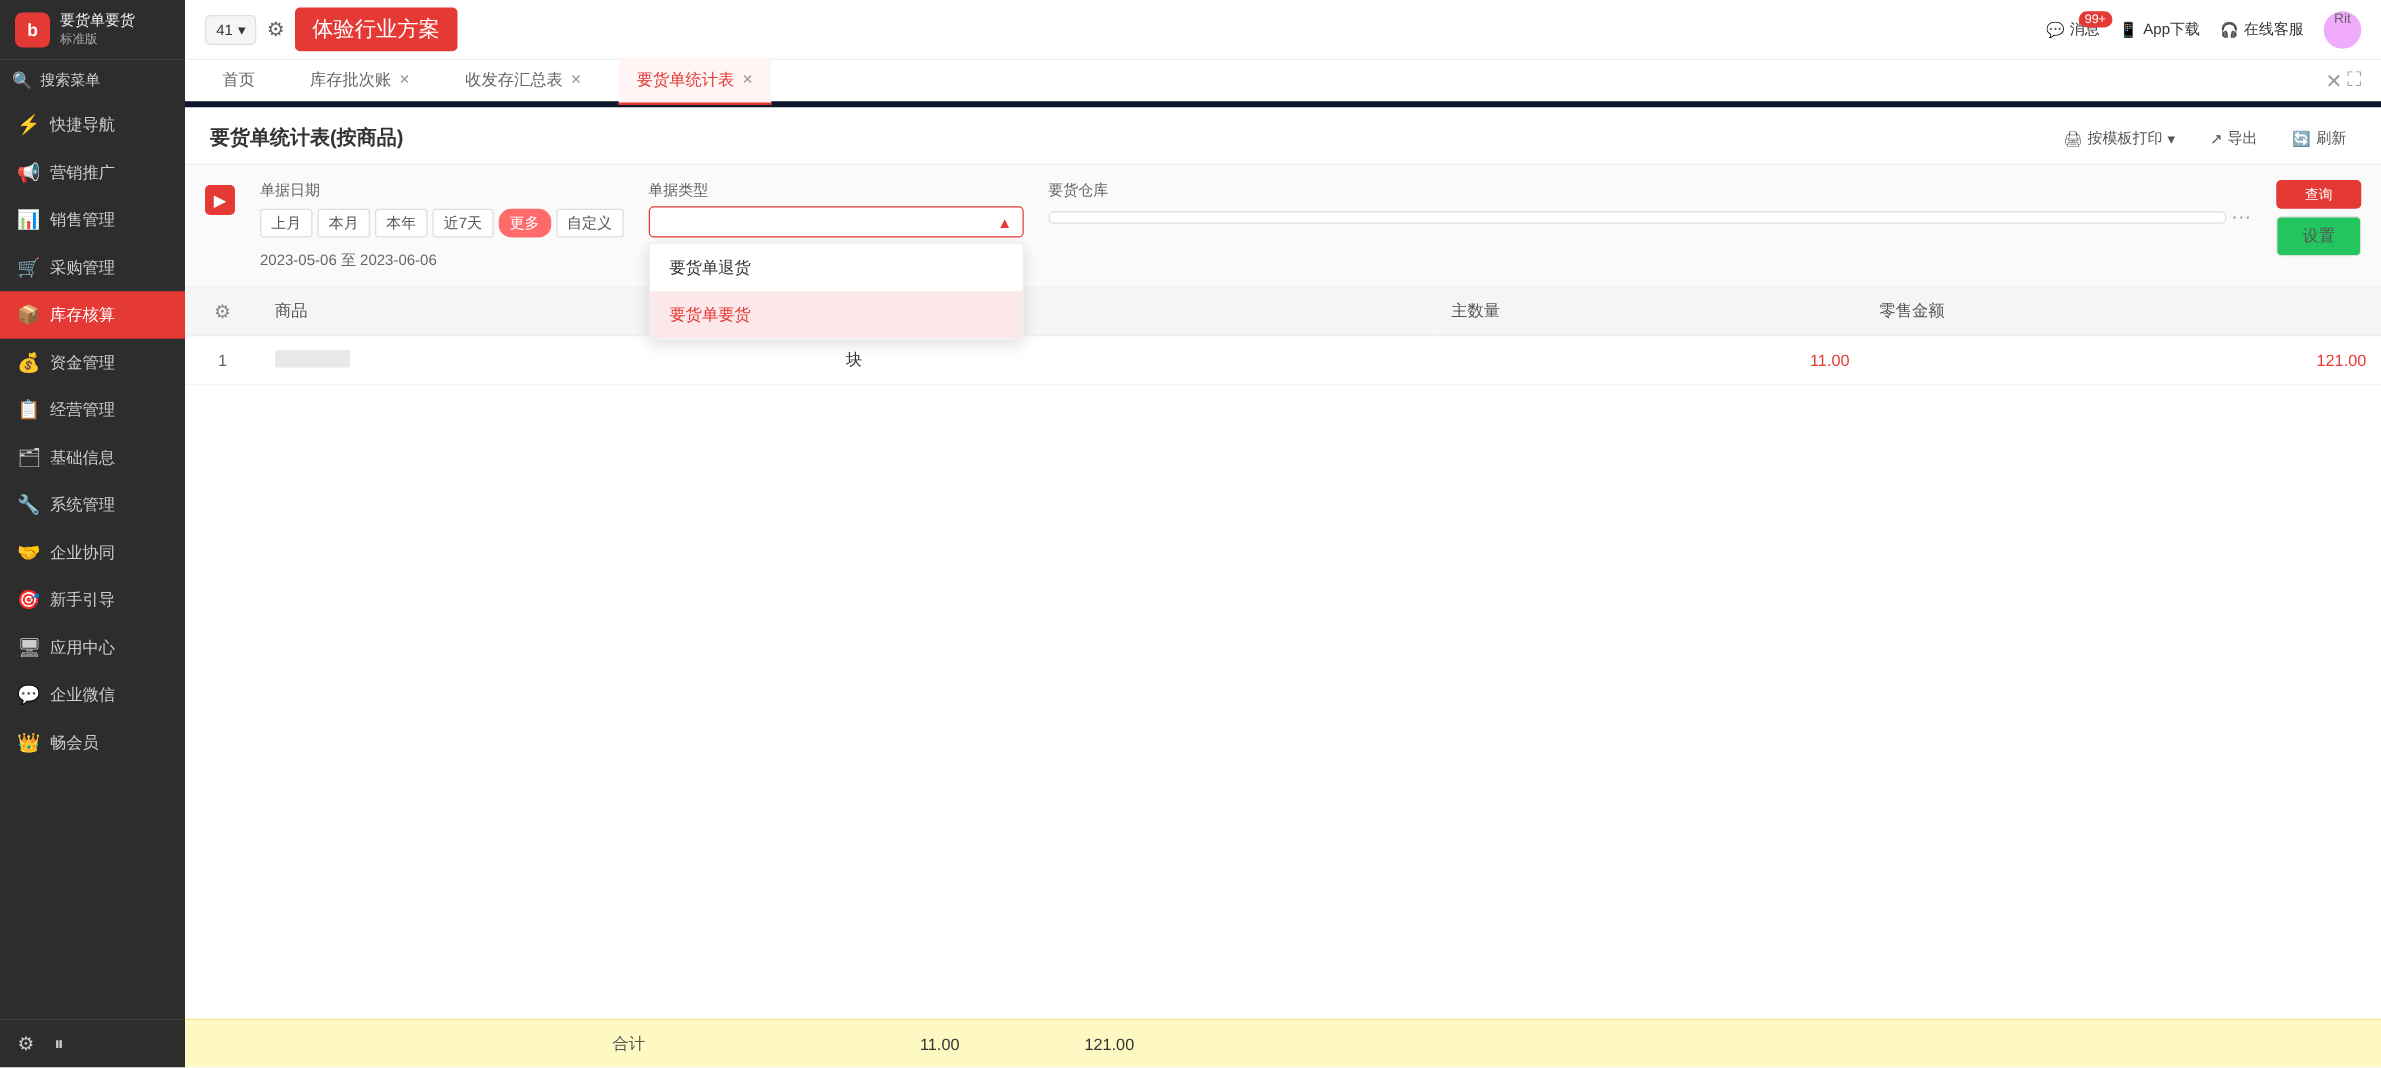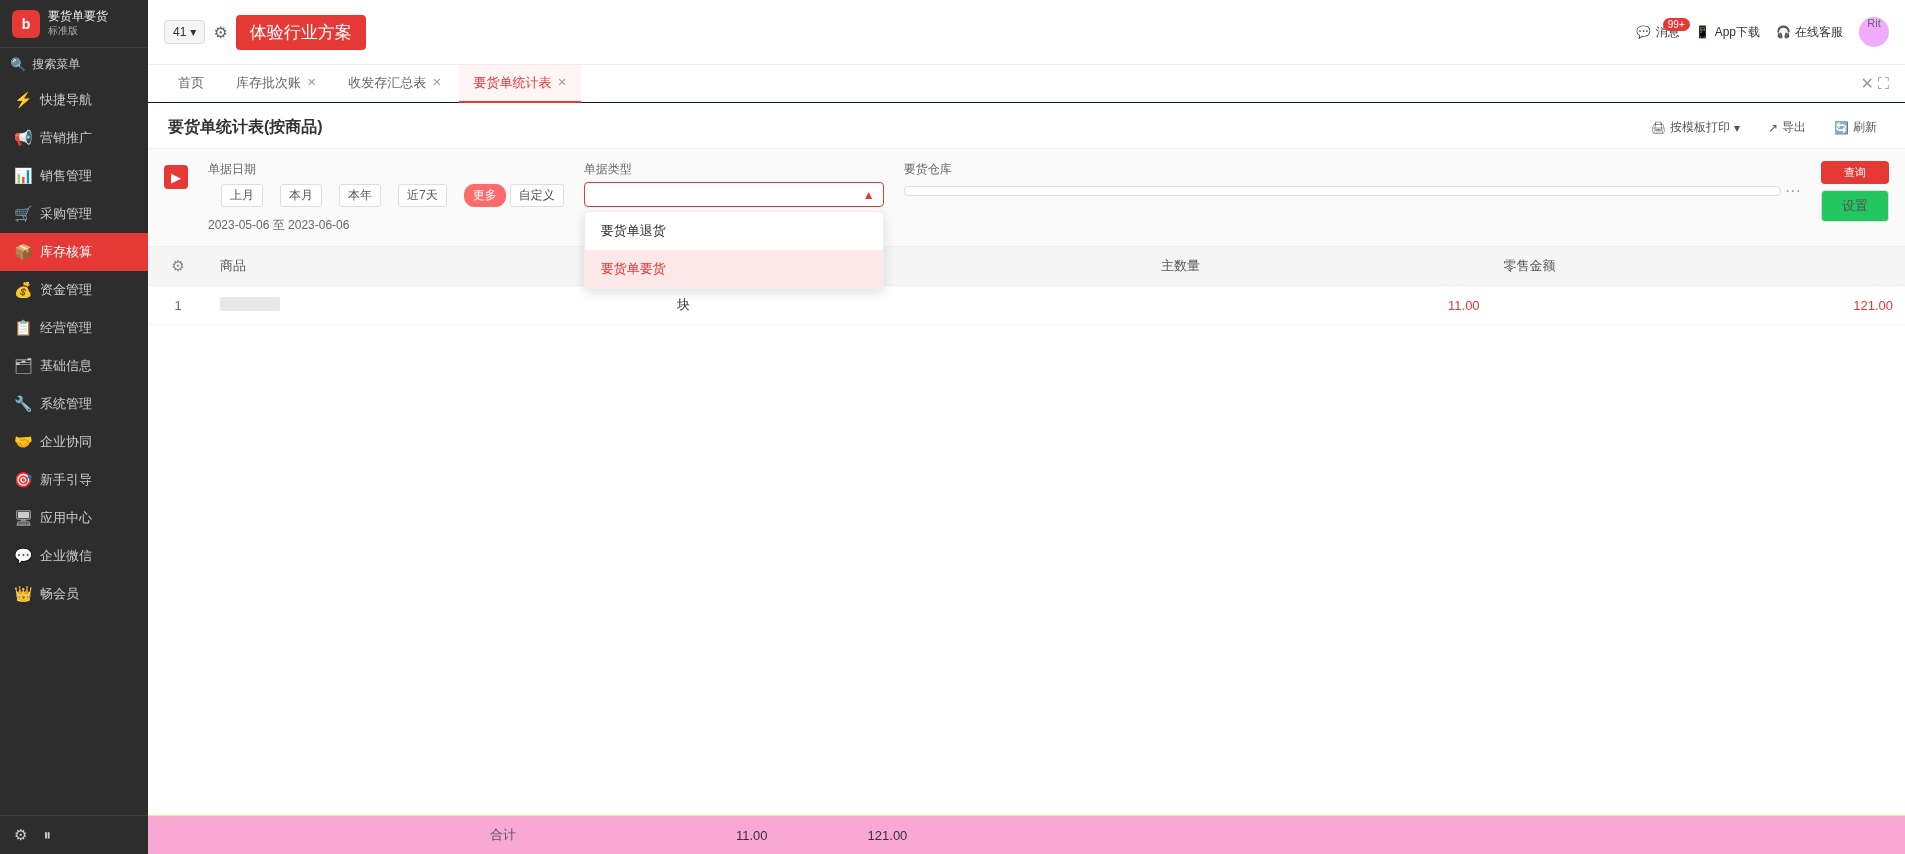--- a/index.html
+++ b/index.html
@@ -75,21 +75,21 @@
       flex: 1;
       display: flex;
       flex-direction: column;
       height: 100%;
       overflow: hidden;
     }
 
     
     .topbar {
       background: white;
-      height: 65px;
+      height: 48px;
       display: flex;
       align-items: center;
       padding: 0 16px;
       border-bottom: 1px solid #eee;
       flex-shrink: 0;
       gap: 12px;
     }
     .topbar-left {
       display: flex;
       align-items: center;
@@ -161,24 +161,24 @@
       border-radius: 50%;
       cursor: pointer;
     }
 
     
     .tabs {
       background: white;
       display: flex;
       align-items: center;
       padding: 0 16px;
-      border-bottom: 1px solid #0f172a;
+      border-bottom: 5px solid #0f172a;
       height: 38px;
       flex-shrink: 0;
-      gap: 4px;
+      gap: 16px;
     }
     .tab {
       display: flex;
       align-items: center;
       padding: 0 14px;
       height: 38px;
       font-size: 13px;
       color: #666;
       cursor: pointer;
       border-bottom: 2px solid transparent;
@@ -268,21 +268,20 @@
     .filter-row { display: flex; align-items: center; gap: 8px; }
     .date-quick-btns { display: flex; gap: 4px; align-items: center; }
     .date-btn {
       padding: 2px 8px;
       border: 1px solid #ddd;
       border-radius: 3px;
       font-size: 12px;
       cursor: pointer;
       color: #555;
       background: white;
-      margin-left: 13px;
     }
     .date-btn.more {
       background: #ff6b6b;
       color: white;
       border-color: #ff6b6b;
       border-radius: 10px;
     }
     .date-range { font-size: 12px; color: #666; margin-top: 4px; }
     .custom-btn {
       padding: 2px 8px;
@@ -405,21 +404,21 @@
       padding: 10px 12px;
       border-bottom: 1px solid #f5f5f5;
       color: #333;
     }
     tbody td:first-child { text-align: center; color: #666; }
     tbody td.num { color: #e53935; text-align: right; }
     .product-placeholder { width: 60px; height: 14px; background: #e8e8e8; border-radius: 2px; display: inline-block; }
 
     
     .table-footer {
-      background: #f9a8d4;
+      background: #fef9c3;
       border-top: 1px solid #f0e68c;
       padding: 10px 12px;
       display: flex;
       align-items: center;
       gap: 60px;
     }
     .footer-cell { font-size: 13px; color: #555; }
     .footer-cell.label { margin-left: 210px; }
     .footer-cell.num { color: #333; }
 

